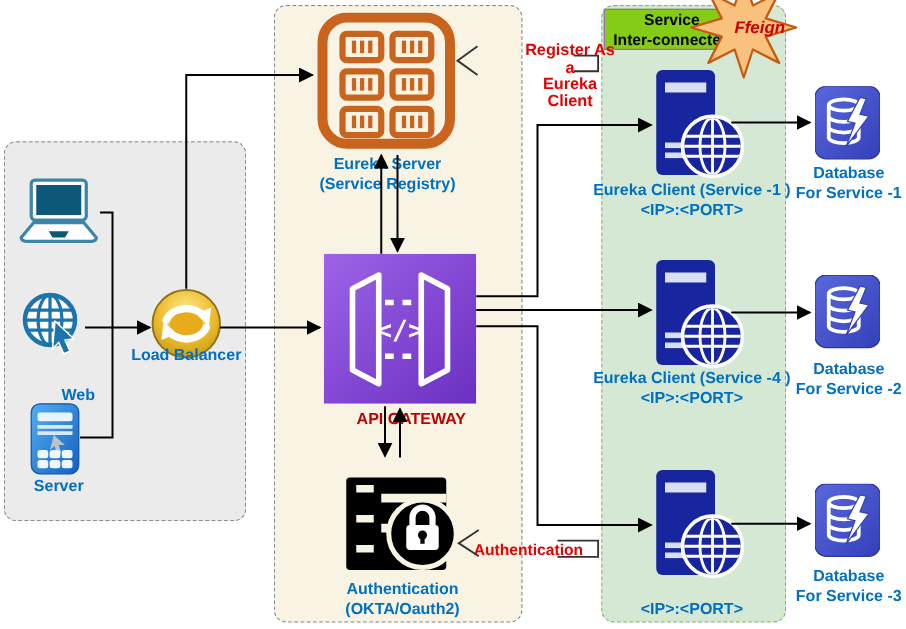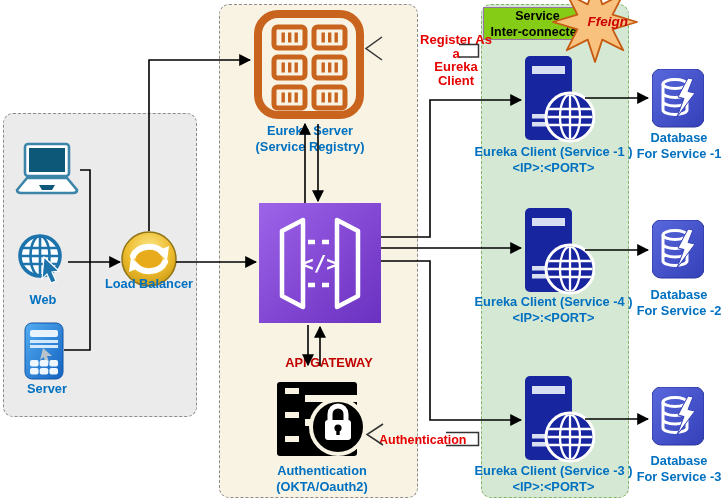--- a/index.html
+++ b/index.html
@@ -46,21 +46,21 @@
     <rect x="15" y="6" width="36" height="24" fill="#0d5878"></rect>
     <path d="M3,48 L13,36 H53 L63,48 Q63,51 59,51 H7 Q3,51 3,48 Z" fill="#fff" stroke="#3d85a8" stroke-width="2.6"></path>
     <path d="M25,43 h16 l-3,5 h-10 z" fill="#0d5878"></path>
   </svg>
   <svg class="icon" style="left:16px;top:231px;" width="52" height="58" viewBox="0 0 52 58">
     <circle cx="24" cy="25" r="20" fill="#fff" stroke="#1d74ad" stroke-width="3.6"></circle>
     <ellipse cx="24" cy="25" rx="9.5" ry="20" fill="none" stroke="#1d74ad" stroke-width="2.6"></ellipse>
     <path d="M24,5 V45 M6,17 H42 M4,25 H44 M6,33 H42" fill="none" stroke="#1d74ad" stroke-width="2.6"></path>
     <path d="M28,26 L43,40 L36,41 L40,50 L35,52 L31,43 L26,48 Z" fill="#1d74ad" stroke="#fff" stroke-width="1.2"></path>
   </svg>
-  <div class="lbl" style="left:10px;top:292px;width:66px;">Web</div>
+  <div class="lbl" style="left:10px;top:308px;width:66px;text-align:right;">Web</div>
 
   <svg class="icon" style="left:24px;top:322px;" width="40" height="58" viewBox="0 0 40 58">
     <defs>
         <linearGradient id="mg" x1="0" y1="0" x2="1" y2="1">
       <stop offset="0" stop-color="#54aef2"></stop>
           <stop offset="1" stop-color="#1261c0"></stop>
         </linearGradient>
       </defs>
     <rect x="1" y="1" width="38" height="56" rx="7" fill="url(#mg)" stroke="#0f57a8" stroke-width="1"></rect>
     <rect x="6" y="8" width="28" height="7" rx="2" fill="#e8f3fd"></rect>
@@ -121,21 +121,21 @@
       <stop offset="0" stop-color="#9d63e8"></stop>
           <stop offset="1" stop-color="#6a30c0"></stop>
         </linearGradient>
       </defs>
     <rect width="122" height="120" fill="url(#pg)"></rect>
     <path d="M44,17 L23,28 V93 L44,104 Z" fill="none" stroke="#fff" stroke-width="4.5" stroke-linejoin="round"></path>
     <path d="M78,17 L99,28 V93 L78,104 Z" fill="none" stroke="#fff" stroke-width="4.5" stroke-linejoin="round"></path>
     <path d="M49,39 H73 M49,82 H73" stroke="#fff" stroke-width="4.5" stroke-dasharray="7 7"></path>
     <text x="61" y="68" font-size="21" font-weight="bold" fill="#fff" text-anchor="middle" font-family="DejaVu Sans Mono, monospace">&lt;/&gt;</text>
   </svg>
-  <div class="lbl" id="gw-label" style="left:269px;top:327px;width:120px;margin-top:28px;">API GATEWAY</div>
+  <div class="lbl" id="gw-label" style="left:269px;top:327px;width:120px;">API GATEWAY</div>
 
   <svg class="icon" style="left:275px;top:368px;" width="97" height="96" viewBox="0 0 97 96">
     <rect x="2" y="14" width="80" height="74" rx="3" fill="#000"></rect>
     <rect x="10" y="20" width="14" height="6" fill="#f8f3e3"></rect>
     <rect x="30" y="27" width="52" height="7" fill="#f8f3e3"></rect>
     <rect x="10" y="44" width="14" height="6" fill="#f8f3e3"></rect>
     <rect x="30" y="51" width="52" height="7" fill="#f8f3e3"></rect>
     <rect x="10" y="68" width="14" height="6" fill="#f8f3e3"></rect>
     <circle cx="63" cy="59" r="27" fill="#000" stroke="#f8f3e3" stroke-width="4"></circle>
     <path d="M55,52 v-6 a8,8 0 0 1 16,0 v6" stroke="#fff" stroke-width="5" fill="none"></path>
@@ -185,21 +185,21 @@
     <rect x="9" y="66" width="16" height="4.5" fill="#d8dff2"></rect>
     <circle cx="47" cy="61" r="24" fill="#17259E" stroke="#fff" stroke-width="3"></circle>
     <clipPath id="gcC">
         <circle cx="47" cy="61" r="22.5"></circle>
       </clipPath>
     <g clip-path="url(#gcC)" stroke="#fff" stroke-width="2.3" fill="none">
       <path d="M24,53 H70 M22,61 H72 M24,69 H70 M47,38 V84"></path>
       <ellipse cx="47" cy="61" rx="10" ry="22.5"></ellipse>
     </g>
   </svg>
-  <div class="lbl" style="left:466px;top:463px;width:175px;"><span>Eureka Client (Service -3 )</span><br><span>&lt;IP&gt;:&lt;PORT&gt;</span></div>
+  <div class="lbl" style="left:466px;top:463px;width:175px;"><br><span>&lt;IP&gt;:&lt;PORT&gt;</span></div>
 
   <svg class="icon" style="left:652px;top:69px;" width="52" height="60" viewBox="0 0 52 60">
     <defs>
         <linearGradient id="dbg1" x1="0" y1="0" x2="1" y2="1">
       <stop offset="0" stop-color="#5a68dd"></stop>
           <stop offset="1" stop-color="#3340B8"></stop>
         </linearGradient>
       </defs>
     <rect width="52" height="58" rx="9" fill="url(#dbg1)" stroke="#2a35a0"></rect>
     <g stroke="#fff" stroke-width="3" fill="none">

